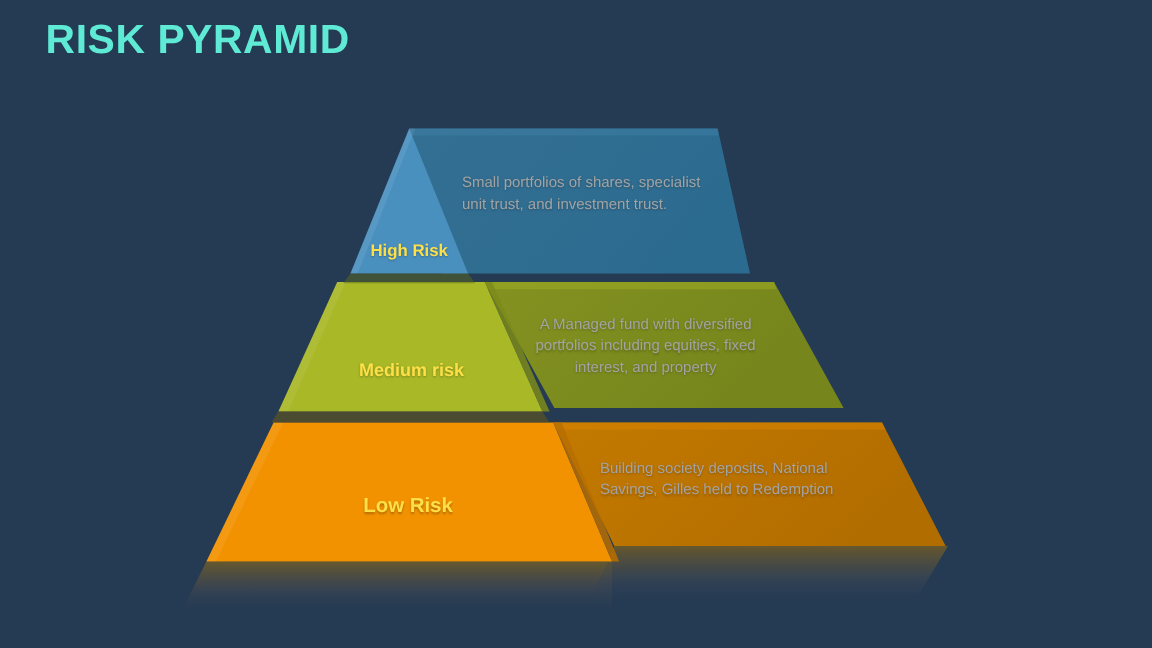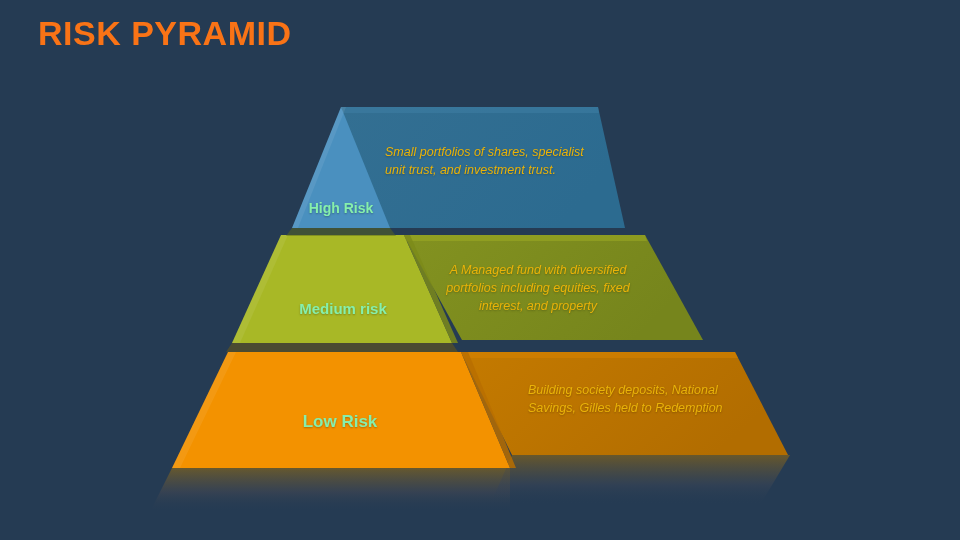--- a/index.html
+++ b/index.html
@@ -25,21 +25,21 @@
   
   .header {
     position: absolute;
     left: 38px;
     top: 14px;
     width: 600px;
   }
   .title {
     font-size: 34px;
     font-weight: bold;
-    color: #f97316;
+    color: #5eead4;
     letter-spacing: 0.5px;
     line-height: 1.12;
     margin: 0;
     white-space: nowrap;
   }
   .subtitle {
     font-size: 19px;
     font-weight: normal;
     color: #ffffff;
     margin: 7px 0 0 0;
@@ -52,41 +52,40 @@
     position: absolute;
     left: 0;
     top: 0;
     width: 960px;
     height: 540px;
   }
 
   
   .tier-label {
     position: absolute;
-    color: #86efac;
+    color: #fde047;
     font-weight: bold;
     text-align: center;
     text-shadow: 0 1px 2px rgba(0,0,0,0.28);
     line-height: 1.2;
   }
   .label-high  { left: 286px; top: 200px; width: 110px; font-size: 14px; }
   .label-med   { left: 268px; top: 300px; width: 150px; font-size: 15px; }
   .label-low   { left: 260px; top: 412px; width: 160px; font-size: 17px; }
 
   .tier-desc {
     position: absolute;
-    color: #eab308;
+    color: #a3a3a3;
     font-size: 12.5px;
     line-height: 1.42;
     text-shadow: 0 1px 2px rgba(0,0,0,0.25);
-    font-style: italic;
   }
   .desc-high { left: 385px; top: 144px; width: 215px; text-align: left; }
   .desc-med  { left: 432px; top: 262px; width: 212px; text-align: center; }
-  .desc-low  { left: 528px; top: 382px; width: 218px; text-align: left; }
+  .desc-low  { left: 500px; top: 382px; width: 218px; text-align: left; }
 </style>
 </head>
 <body style="background: rgb(37, 59, 83);">
 
 <div class="slide">
 
   <div class="header">
     <h1 class="title">RISK PYRAMID</h1>
   </div>
 

